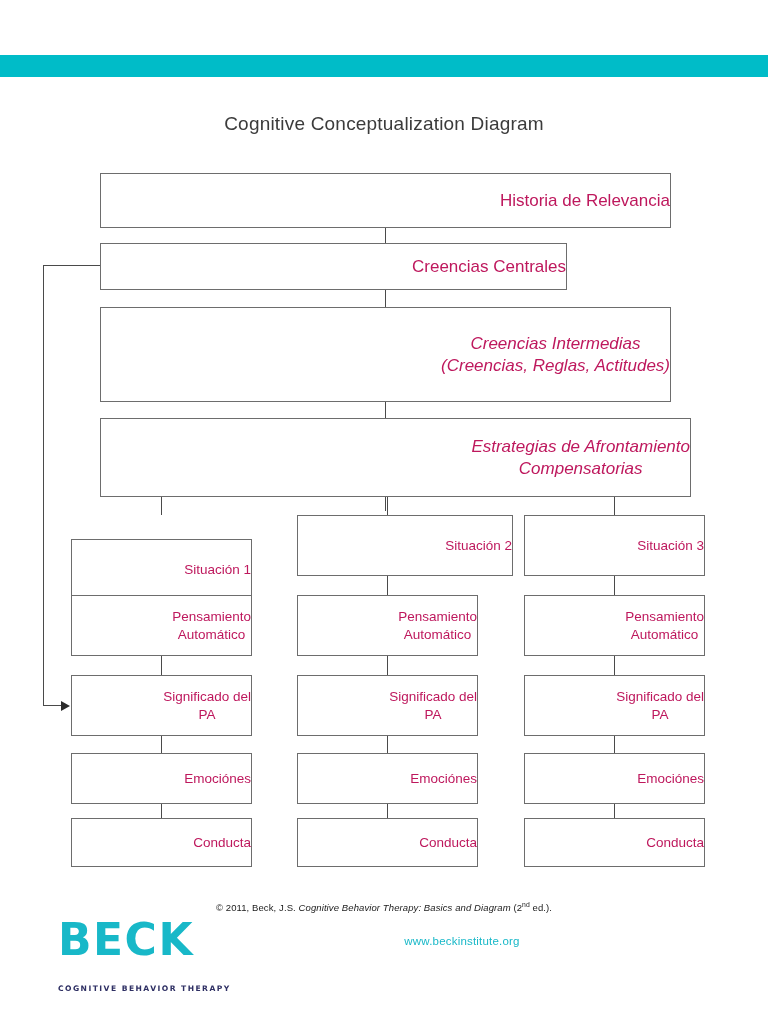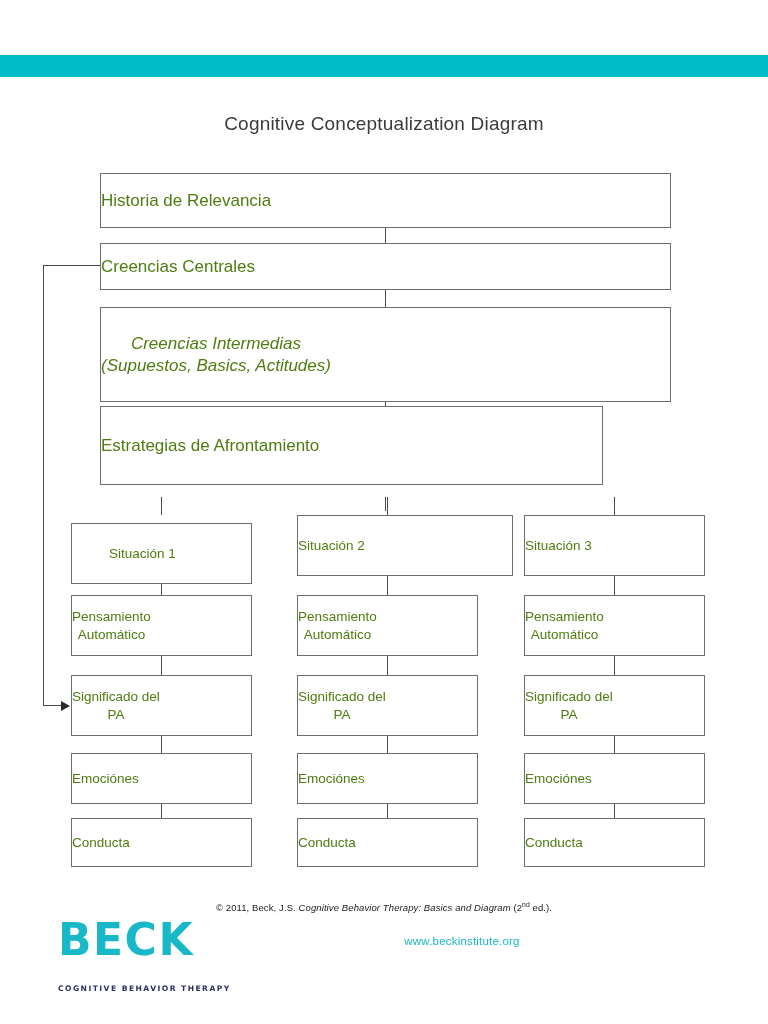--- a/index.html
+++ b/index.html
@@ -40,23 +40,23 @@
   }
 
   
   .box {
     position: absolute;
     box-sizing: border-box;
     border: 1.4px solid #6d6d6d;
     background: #ffffff;
     display: flex;
     align-items: center;
-    justify-content: flex-start;
-    text-align: center;
-    color: #4d7c0f;
+    justify-content: flex-end;
+    text-align: center;
+    color: #be185d;
     line-height: 1.28;
     z-index: 3;
   }
   .box.wide  { font-size: 17px; }
   .box.col   { font-size: 13.5px; }
 
   
   .vline {
     position: absolute;
     width: 1.4px;
@@ -148,38 +148,39 @@
 
 <div class="vline" style="left:385px; top:497px; height:14px;"></div>
 <div class="vline" style="left:161px; top:497px; height:18px;"></div>
 <div class="vline" style="left:387px; top:497px; height:18px;"></div>
 <div class="vline" style="left:614px; top:497px; height:18px;"></div>
 
 <div class="box wide" style="left:100px; top:173px; width:571px; height:55px;">
   <span>Historia de Relevancia</span>
 </div>
 
-<div class="box wide" style="left:100px; top:243px; width:571px; height:47px;">
+<div class="box wide" style="left:100px; top:243px; width:467px; height:47px;">
   <span>Creencias Centrales</span>
 </div>
 
 <div class="box wide" style="left:100px; top:307px; width:571px; height:95px;font-style:italic;">
   <div>
     <div>Creencias Intermedias</div>
-    <div>(Supuestos, Basics, Actitudes)</div>
-  </div>
-</div>
-
-<div class="box wide" style="left:100px; top:406px; width:503px; height:79px;">
+    <div>(Creencias, Reglas, Actitudes)</div>
+  </div>
+</div>
+
+<div class="box wide" style="left:100px; top:418px; width:591px; height:79px;font-style:italic;">
   <div>
     <div>Estrategias de Afrontamiento</div>
-  </div>
-</div>
-
-<div class="box col" style="left:71px; top:523px; width:181px; height:61px;padding-left:37px;">
+    <div>Compensatorias</div>
+  </div>
+</div>
+
+<div class="box col" style="left:71px; top:539px; width:181px; height:61px;padding-left:37px;">
   <span>Situación 1</span>
 </div>
 <div class="vline" style="left:161px; top:576px; height:19px;"></div>
 
 <div class="box col" style="left:71px; top:595px; width:181px; height:61px;">
   <div>
     <div>Pensamiento</div>
     <div>Automático</div>
   </div>
 </div>

